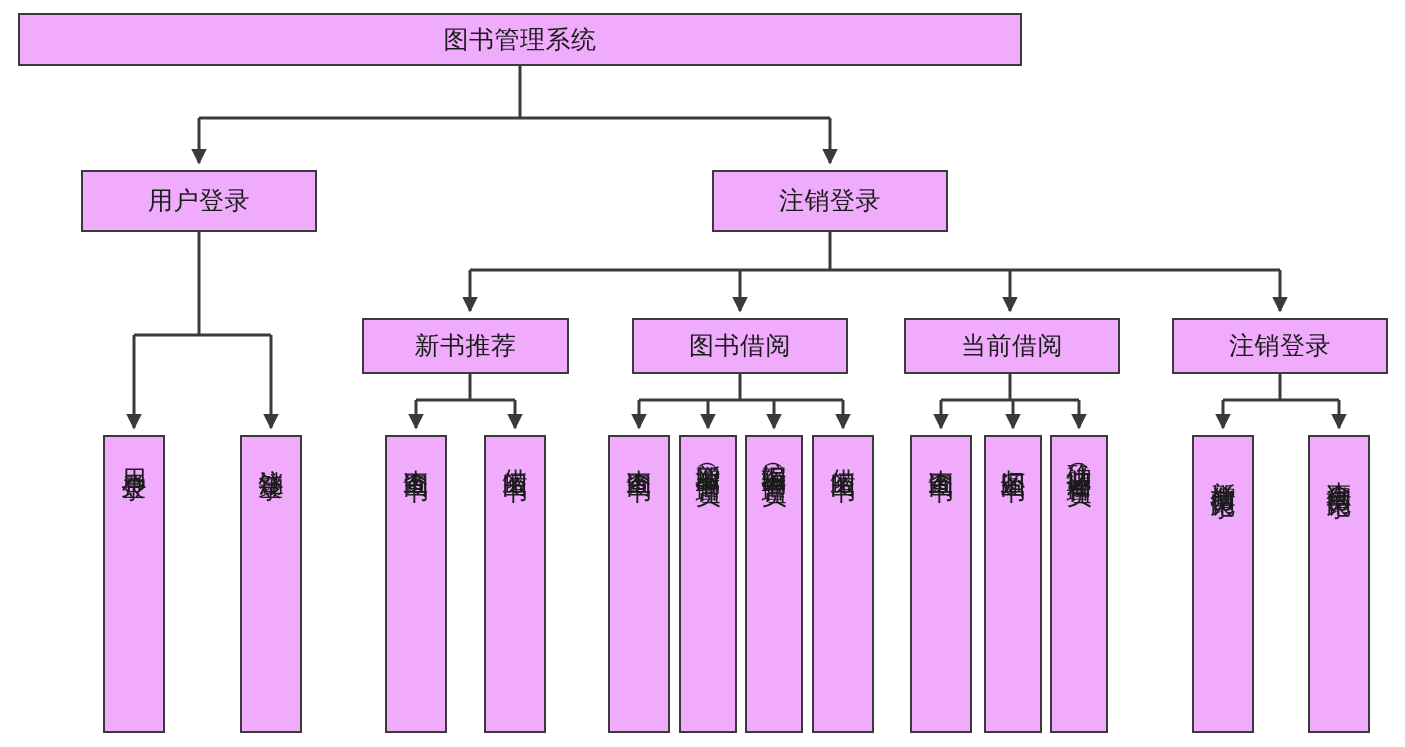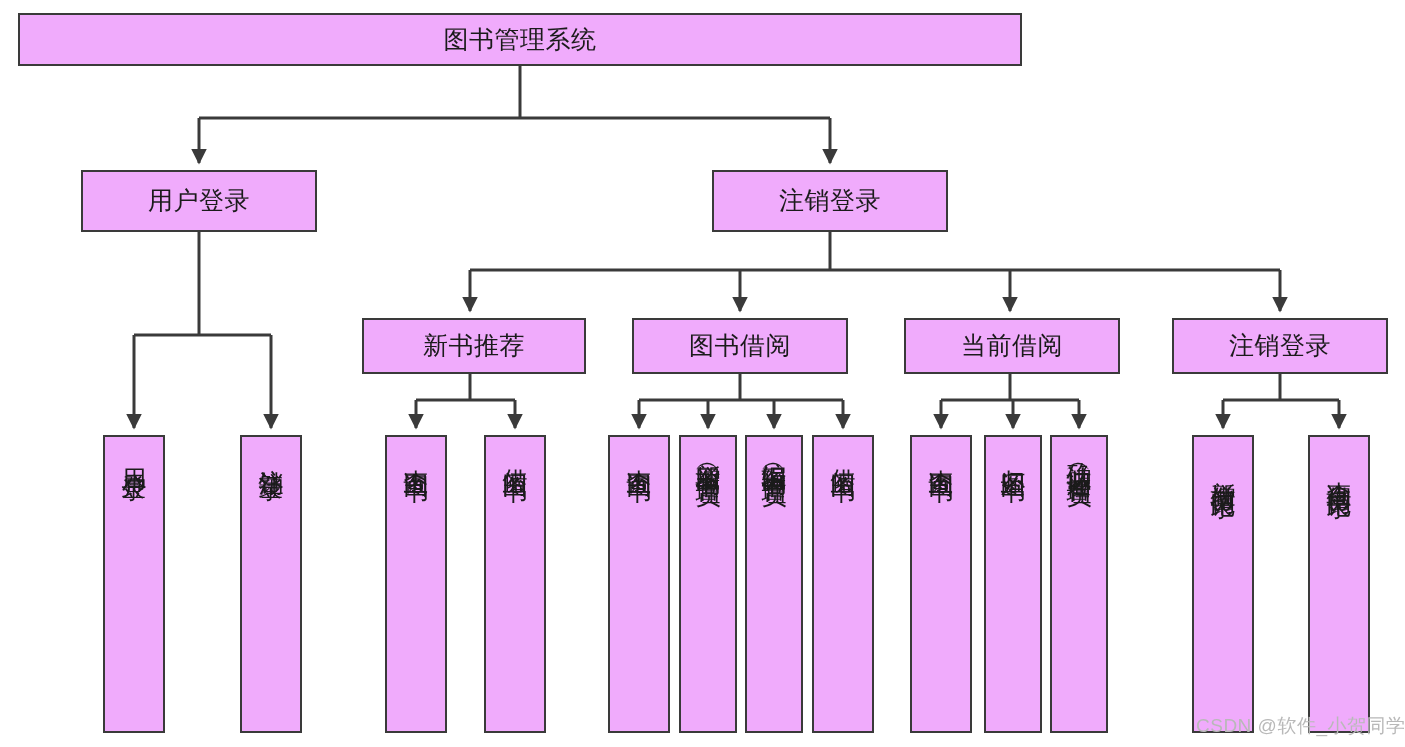--- a/index.html
+++ b/index.html
@@ -124,21 +124,21 @@
     <span class="label">图书管理系统</span>
   </div>
 
   <div class="node horizontal" style="left:81px; top:170px; width:236px; height:62px;">
     <span class="label">用户登录</span>
   </div>
   <div class="node horizontal" style="left:712px; top:170px; width:236px; height:62px;">
     <span class="label">注销登录</span>
   </div>
 
-  <div class="node horizontal" style="left:362px; top:318px; width:224px; height:56px;">
+  <div class="node horizontal" style="left:362px; top:318px; width:207px; height:56px;">
     <span class="label">新书推荐</span>
   </div>
   <div class="node horizontal" style="left:632px; top:318px; width:216px; height:56px;text-align:right;">
     <span class="label">图书借阅</span>
   </div>
   <div class="node horizontal" style="left:904px; top:318px; width:216px; height:56px;">
     <span class="label">当前借阅</span>
   </div>
   <div class="node horizontal" style="left:1172px; top:318px; width:216px; height:56px;">
     <span class="label">注销登录</span>
@@ -177,15 +177,14 @@
   <div class="node vertical" style="left:1050px; top:435px; width:58px; height:298px; padding-top:6px;">
     <span class="label">确认归还（管理员）</span>
   </div>
   <div class="node vertical" style="left:1192px; top:435px; width:62px; height:298px; padding-top:24px;">
     <span class="label">新增借阅记录</span>
   </div>
   <div class="node vertical" style="left:1308px; top:435px; width:62px; height:298px; padding-top:24px;">
     <span class="label">查询借阅记录</span>
   </div>
 
-  <div class="watermark">CSDN @软件_小贺同学</div>
 
 </div>
 
 </body></html>

